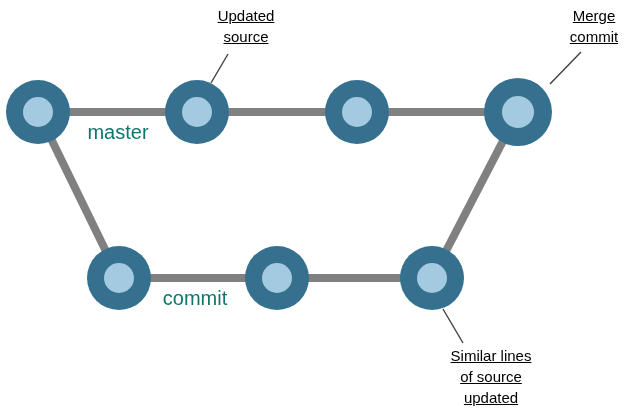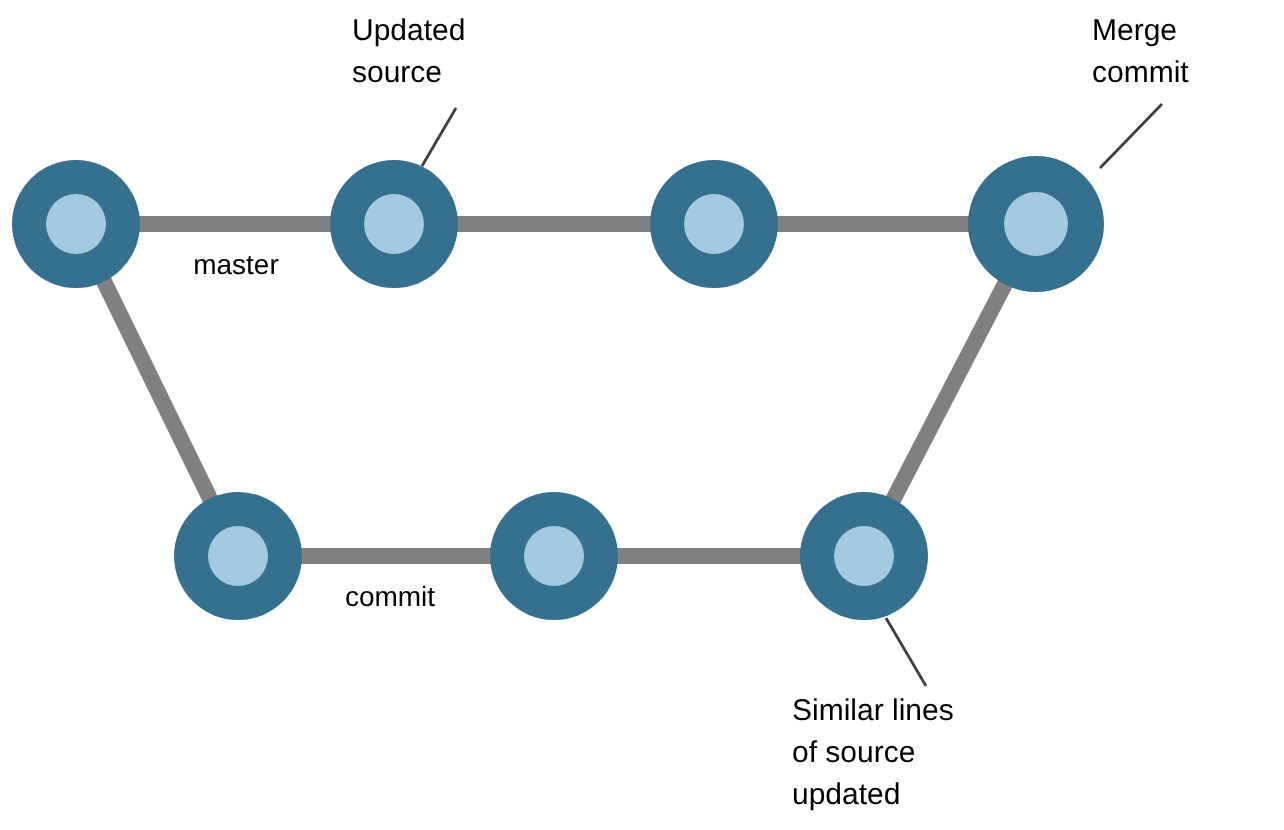--- a/index.html
+++ b/index.html
@@ -22,28 +22,29 @@
     left: 0;
     top: 0;
     width: 642px;
     height: 415px;
   }
   .annotation {
     position: absolute;
     color: #000000;
     font-size: 15px;
     line-height: 21px;
-    text-align: left;
+    text-align: center;
     white-space: pre-line;
     font-family: "Liberation Sans", sans-serif;
+    text-decoration: underline;
   }
   .branch-label {
     position: absolute;
-    color: #000000;
-    font-size: 14px;
+    color: #0f766e;
+    font-size: 20px;
     line-height: 17px;
     text-align: center;
     white-space: nowrap;
     font-family: "Liberation Sans", sans-serif;
   }
   #label-updated-source { left: 176px; top: 5px; width: 140px; }
   #label-merge-commit   { left: 546px; top: 5px; width: 96px; }
   #label-similar-lines  { left: 396px; top: 345px; width: 190px; }
   #label-master { left: 78px;  top: 124px; width: 80px; }
   #label-bugfix { left: 155px; top: 290px; width: 80px; }

